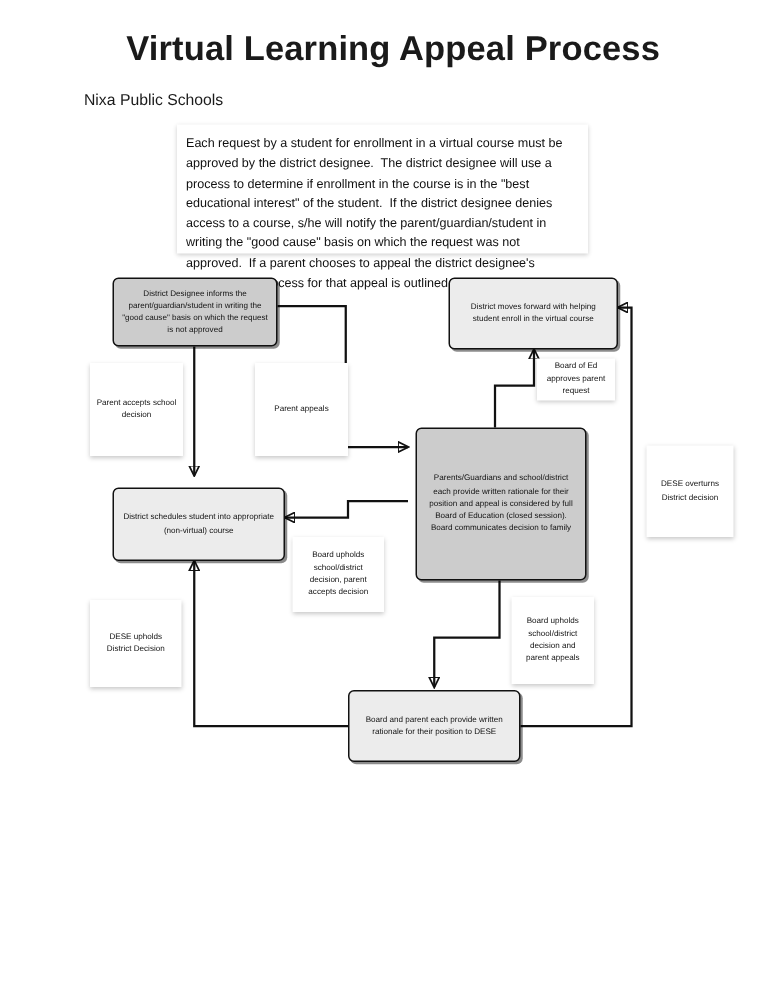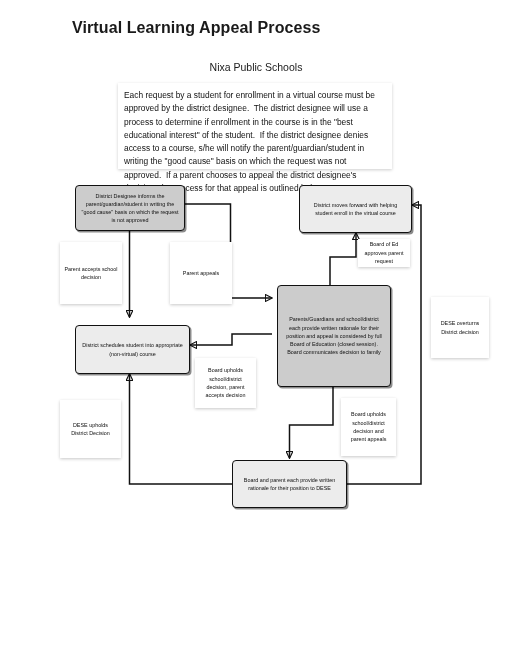--- a/index.html
+++ b/index.html
@@ -17,35 +17,35 @@
   }
   #page {
     position: relative;
     width: 512px;
     height: 663px;
   }
 
   
   .doc-title {
     position: absolute;
-    left: 72px;
+    left: 40px;
     top: 18px;
     width: 400px;
-    text-align: left;
-    font-size: 16px;
+    text-align: right;
+    font-size: 23px;
     font-weight: bold;
     line-height: 1.28;
     letter-spacing: 0.1px;
   }
   .doc-subtitle {
     position: absolute;
     left: 56px;
     top: 61px;
     width: 400px;
-    text-align: center;
+    text-align: left;
     font-size: 10.5px;
     font-weight: normal;
     color: #1a1a1a;
   }
 
   
   .intro-box {
     position: absolute;
     left: 118px;
     top: 83px;

